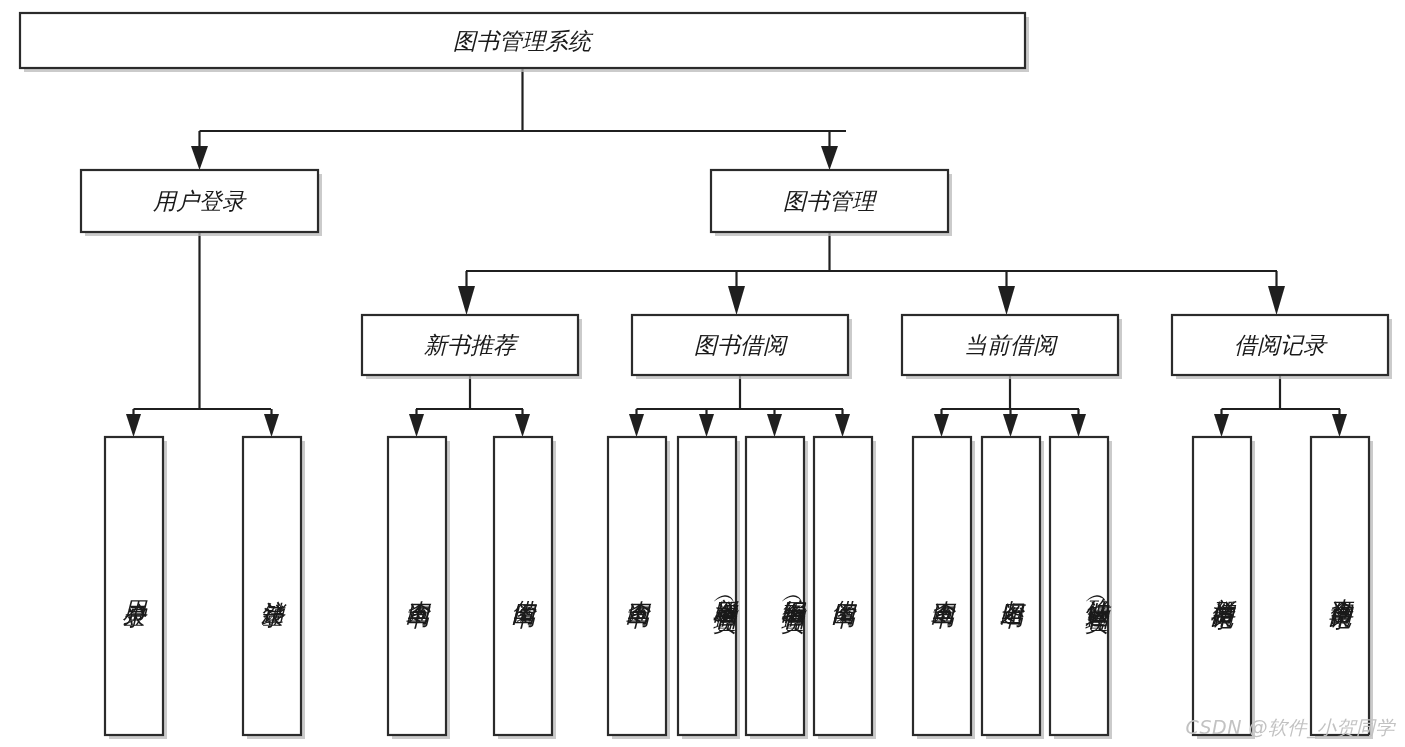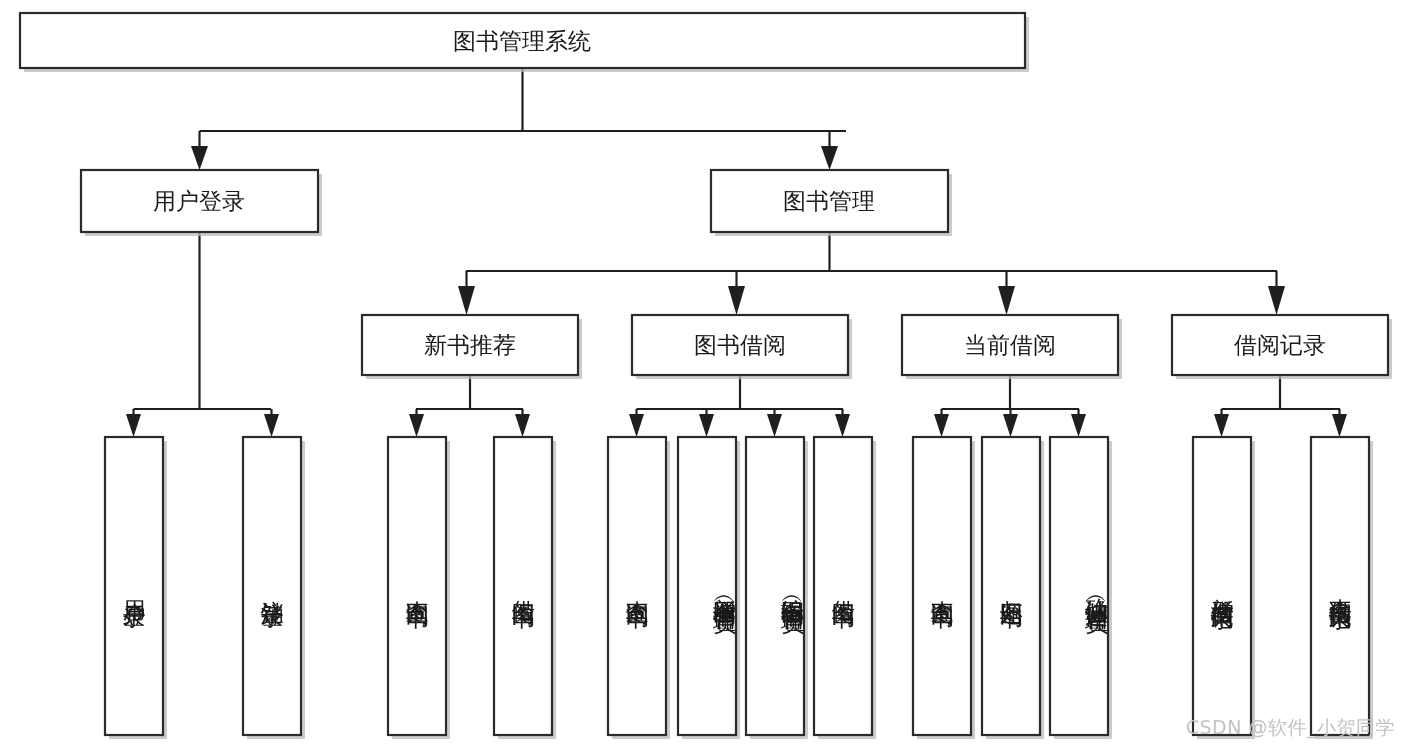--- a/index.html
+++ b/index.html
@@ -12,20 +12,21 @@
     width: 1405px;
     height: 747px;
     overflow: hidden;
     font-family: "DejaVu Sans", "Liberation Sans", sans-serif;
   }
   #diagram-root {
     position: relative;
     width: 1405px;
     height: 747px;
     background: #ffffff;
+    font-style: italic;
   }
   svg.diagram-canvas {
     position: absolute;
     top: 0;
     left: 0;
     width: 1405px;
     height: 747px;
     display: block;
   }
   .node-box {

